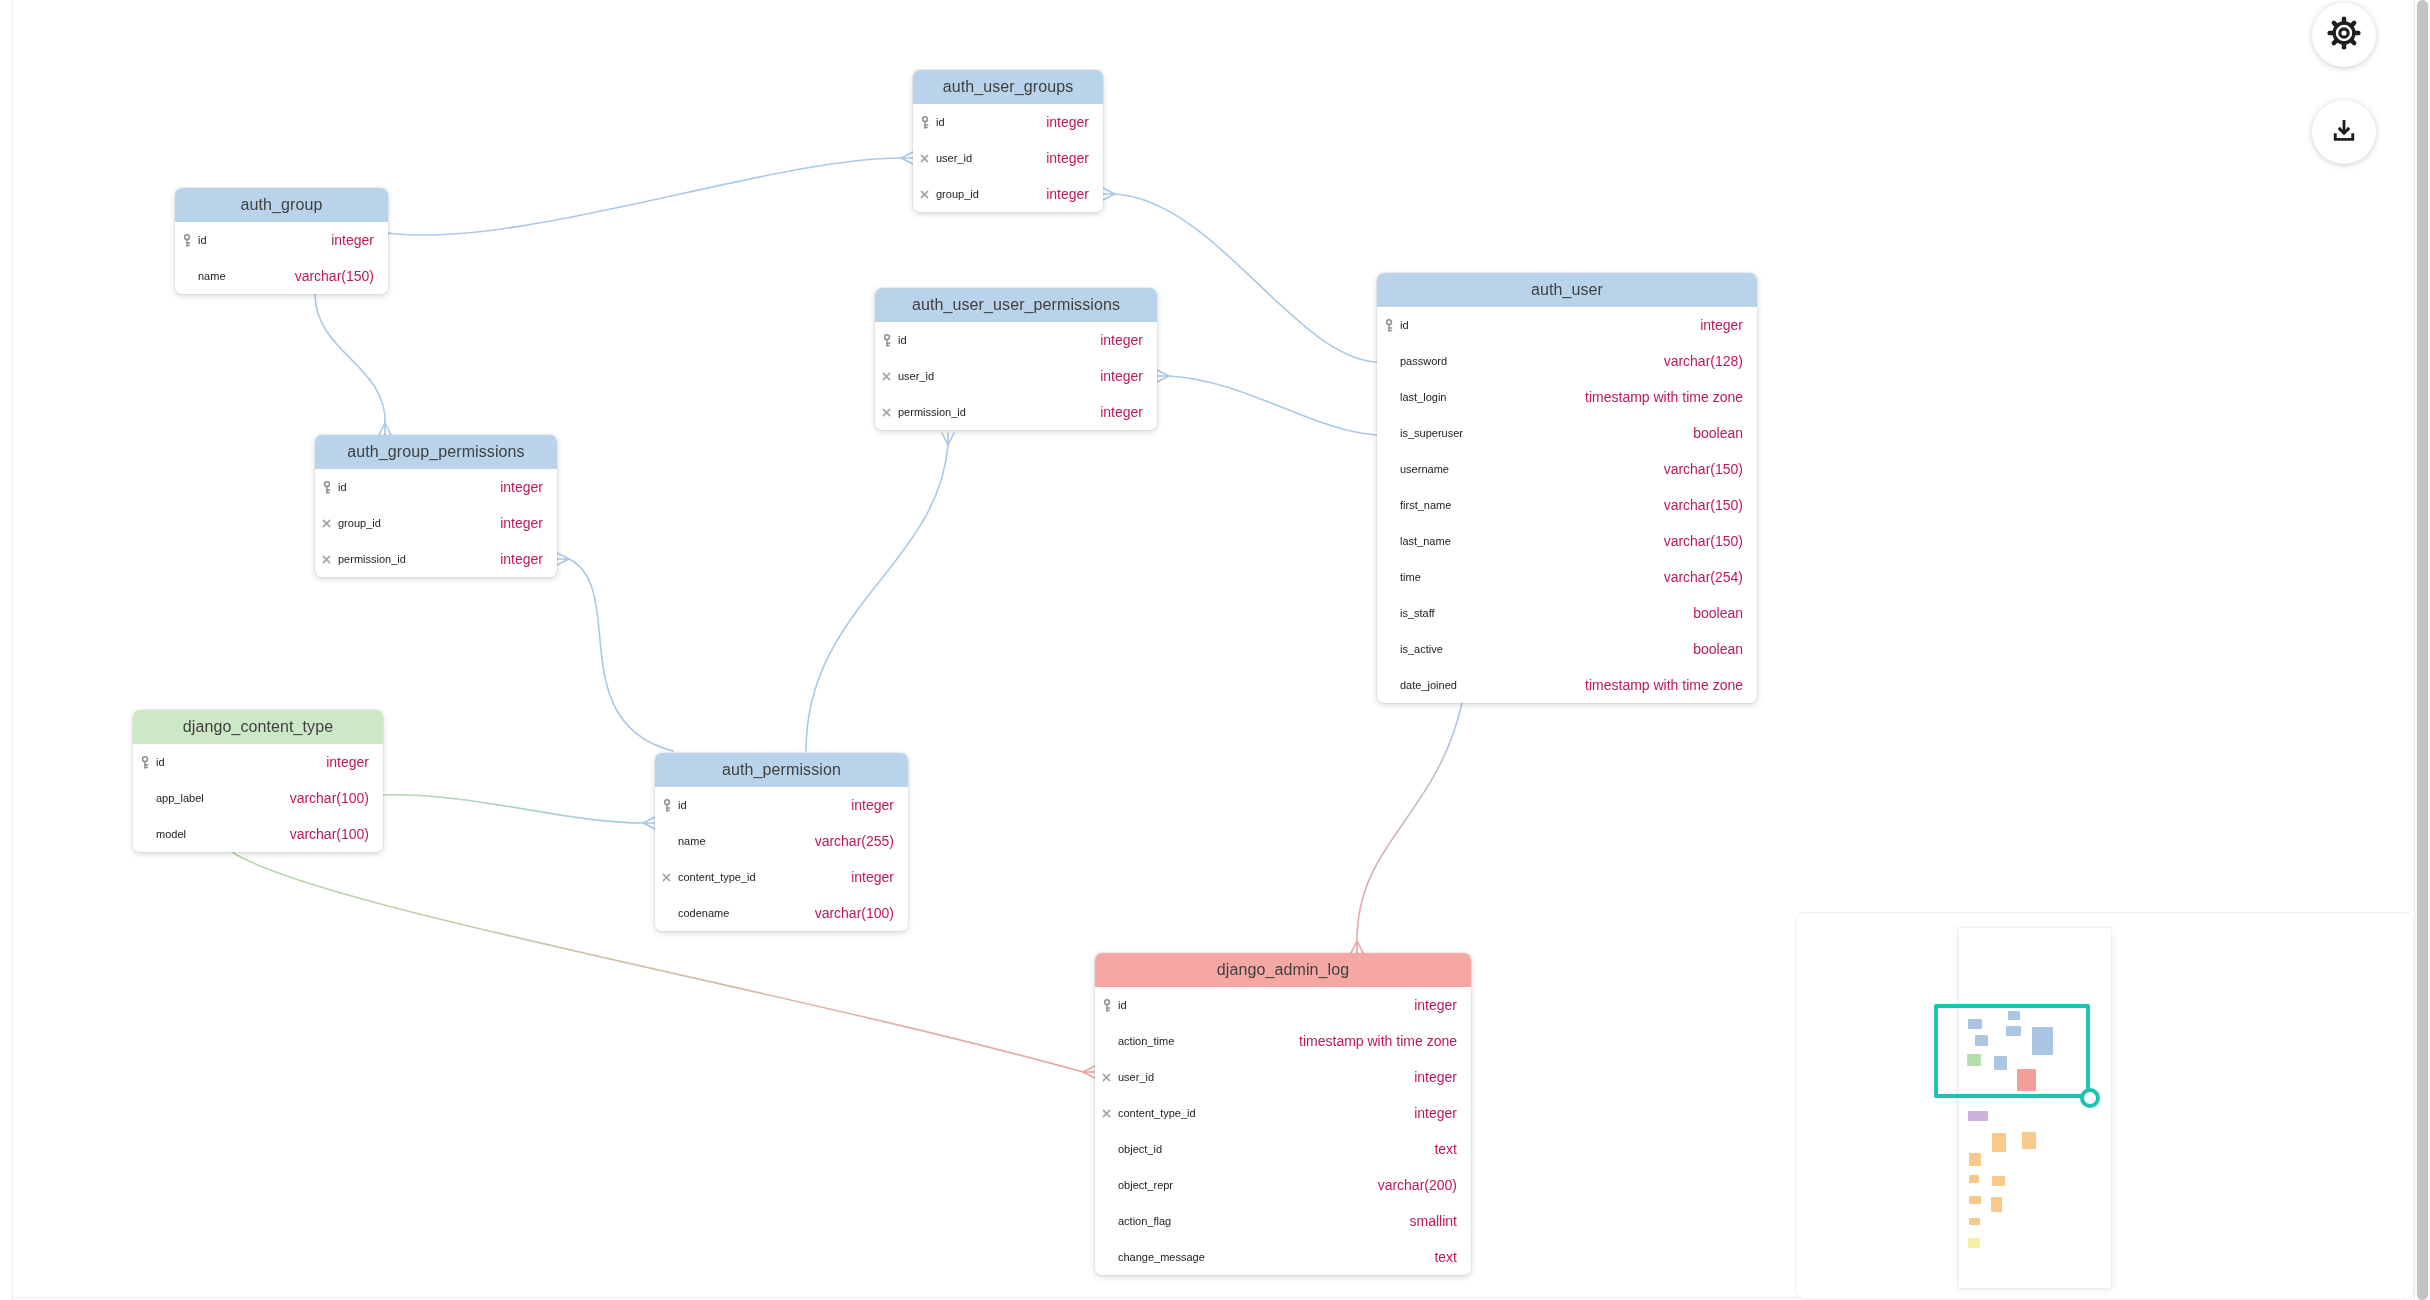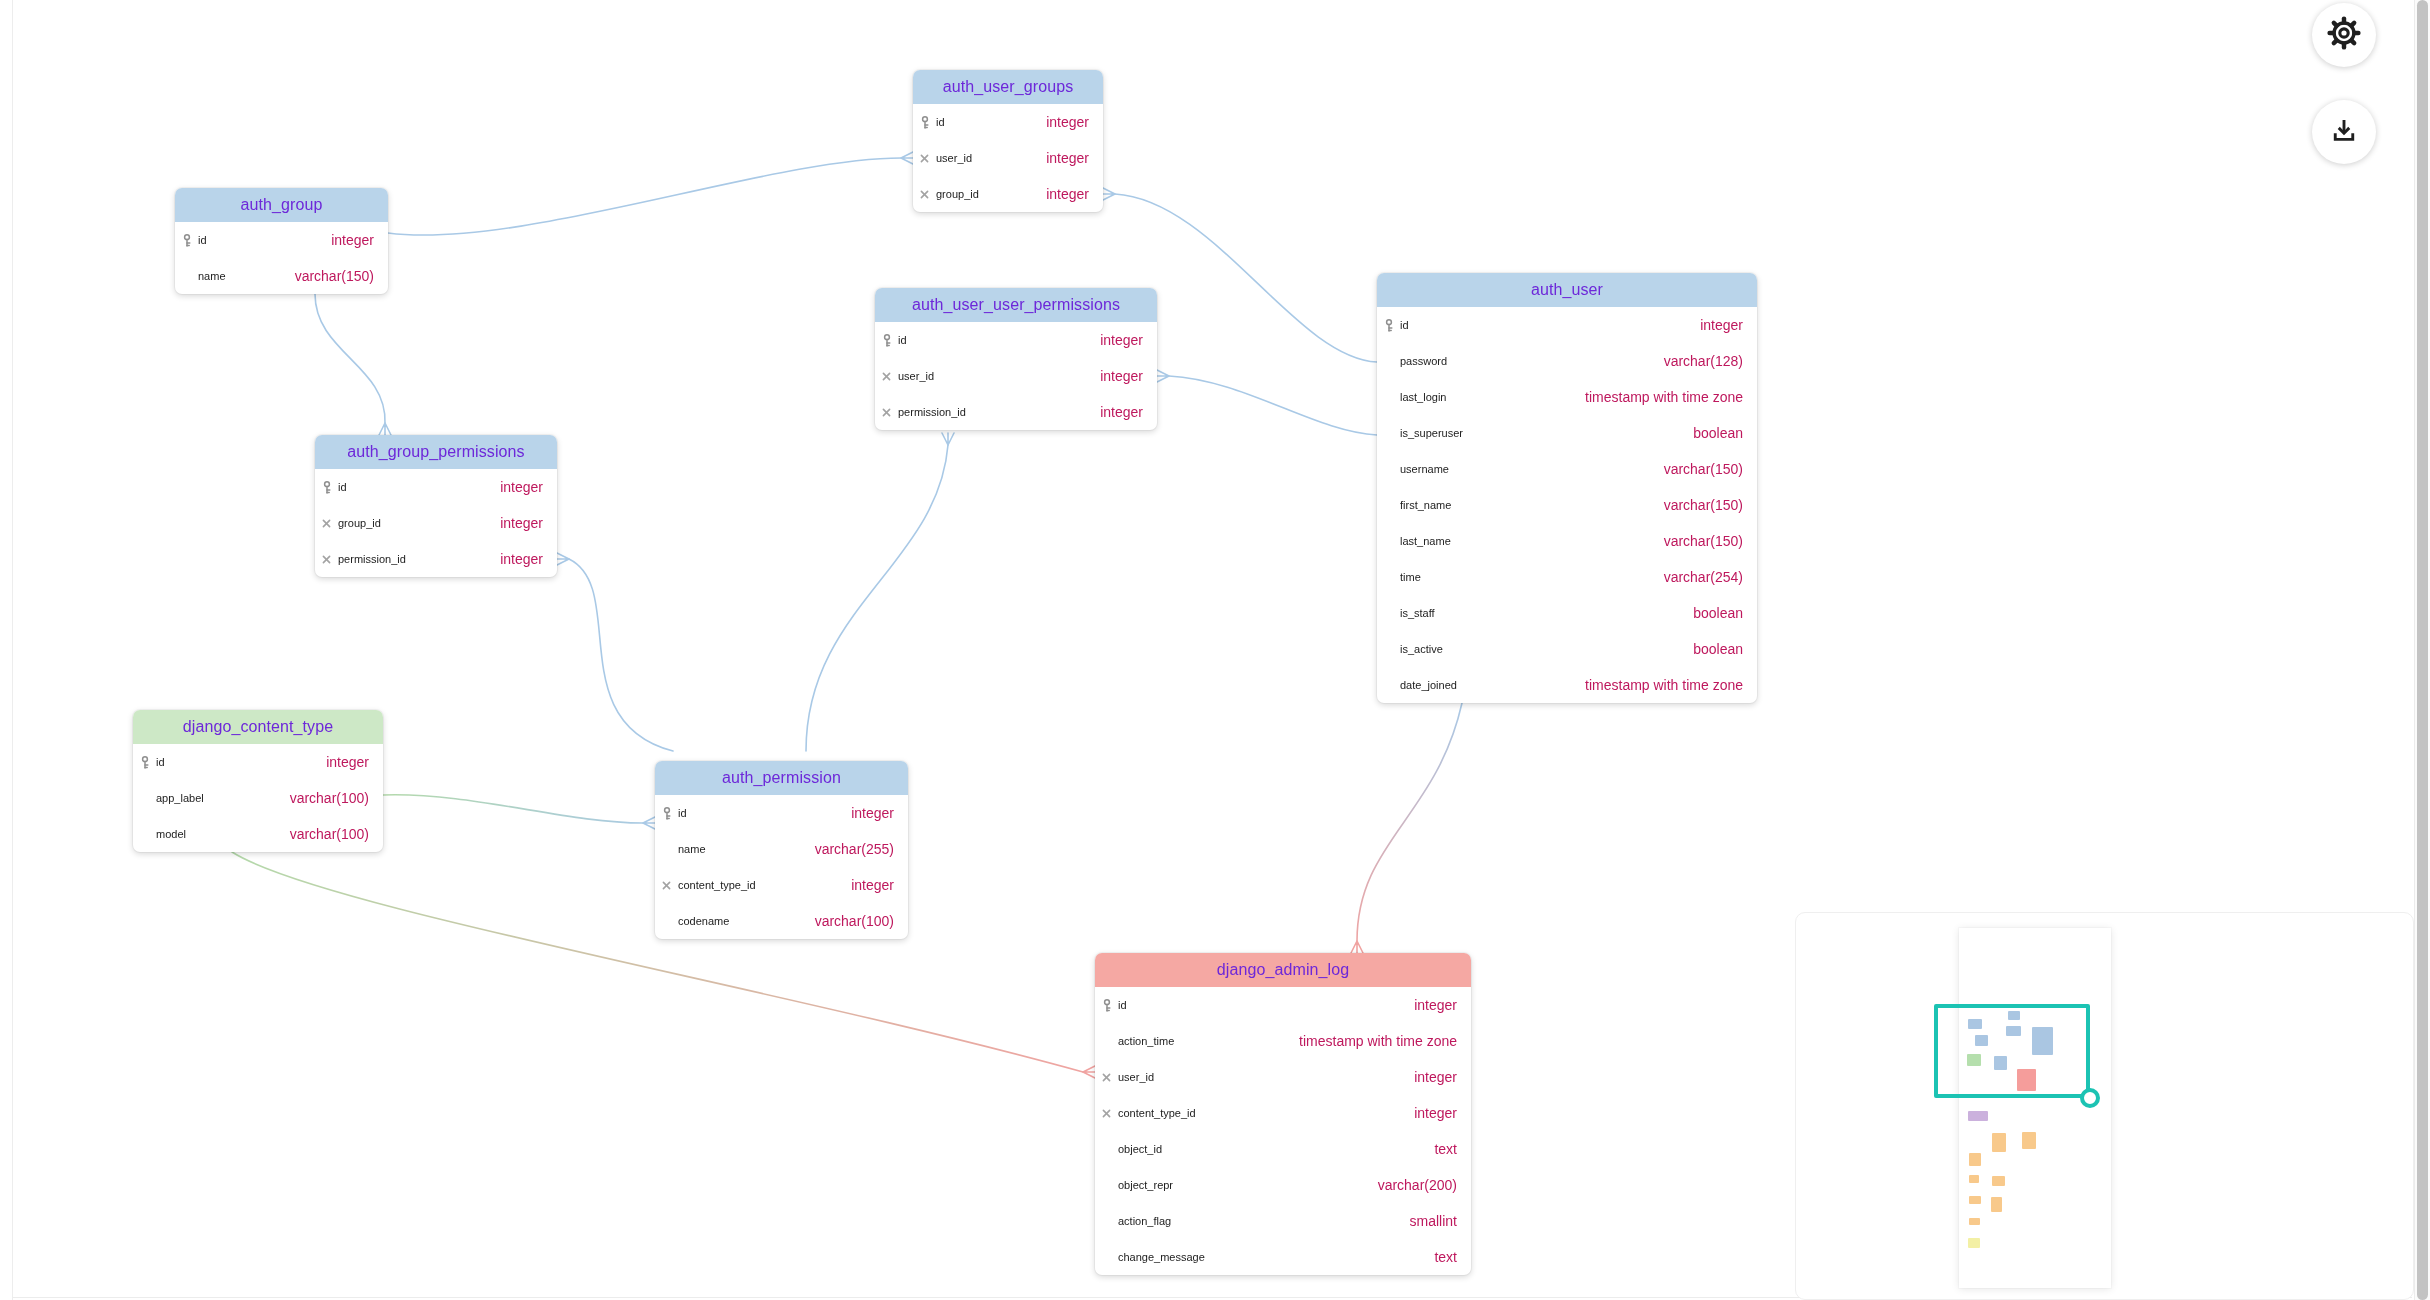--- a/index.html
+++ b/index.html
@@ -18,21 +18,21 @@
   #edges{position:absolute;left:0;top:0;width:2430px;height:1300px;pointer-events:none}
   #edges path{fill:none;stroke-width:1.6;stroke-linecap:round}
 
   
   .tbl{
     position:absolute;background:#fff;border-radius:7px;
     box-shadow:0 2px 6px rgba(0,0,0,.16), 0 0 0 1px rgba(0,0,0,.04);
   }
   .tbl-header{
     height:34px;display:flex;align-items:center;justify-content:center;
-    border-radius:7px 7px 0 0;font-size:16px;font-weight:500;color:#6d28d9;
+    border-radius:7px 7px 0 0;font-size:16px;font-weight:500;color:#404040;
     letter-spacing:.1px;
   }
   .row{height:36px;display:flex;align-items:center;padding:0 14px 0 7px;white-space:nowrap}
   .ficon{flex:0 0 16px;width:16px;display:flex;align-items:center;justify-content:flex-start}
   .fname{font-size:11px;font-weight:500;color:#1c1c1c}
   .ftype{margin-left:auto;font-size:14px;font-weight:400;color:#be185d;padding-left:12px}
 
   
   .fab{
     position:absolute;width:64px;height:64px;border-radius:50%;background:#fff;
@@ -320,21 +320,21 @@
         <span class="ficon"></span>
         <span class="fname">app_label</span>
         <span class="ftype">varchar(100)</span>
       </div>
       <div class="row">
         <span class="ficon"></span>
         <span class="fname">model</span>
         <span class="ftype">varchar(100)</span>
       </div>
     </div>
-    <div class="tbl" style="left: 655px; top: 753px; width: 253px; margin-top: 8px;">
+    <div class="tbl" style="left: 655px; top: 753px; width: 253px;">
       <div class="tbl-header" style="background: rgb(185, 212, 234);">
         <span>auth_permission</span>
       </div>
       <div class="row">
         <span class="ficon">
           <svg width="12" height="13" viewBox="0 0 12 13" fill="none" stroke="#8f8f8f" stroke-width="1.5" stroke-linecap="round">
             <circle cx="5" cy="3.2" r="2.4"></circle>
             <line x1="5" y1="5.6" x2="5" y2="12"></line>
             <line x1="5" y1="9" x2="7.8" y2="9"></line>
             <line x1="5" y1="11.6" x2="7.2" y2="11.6"></line>

